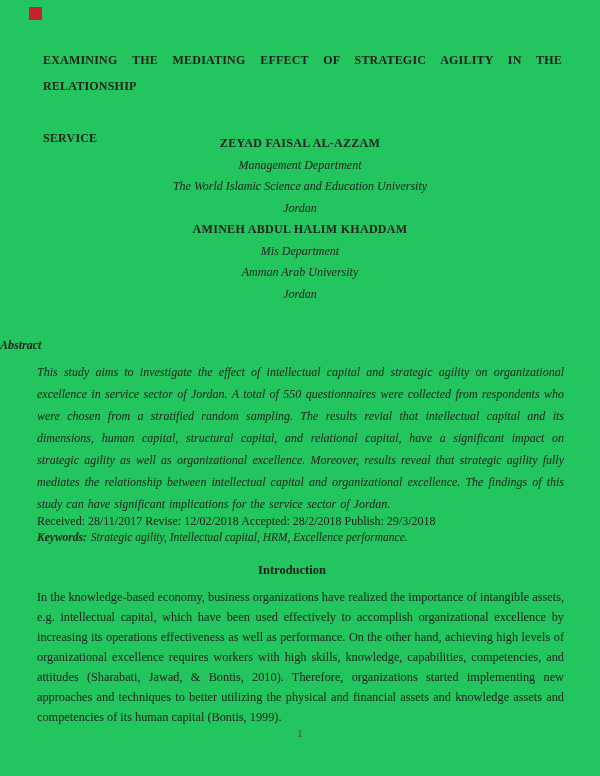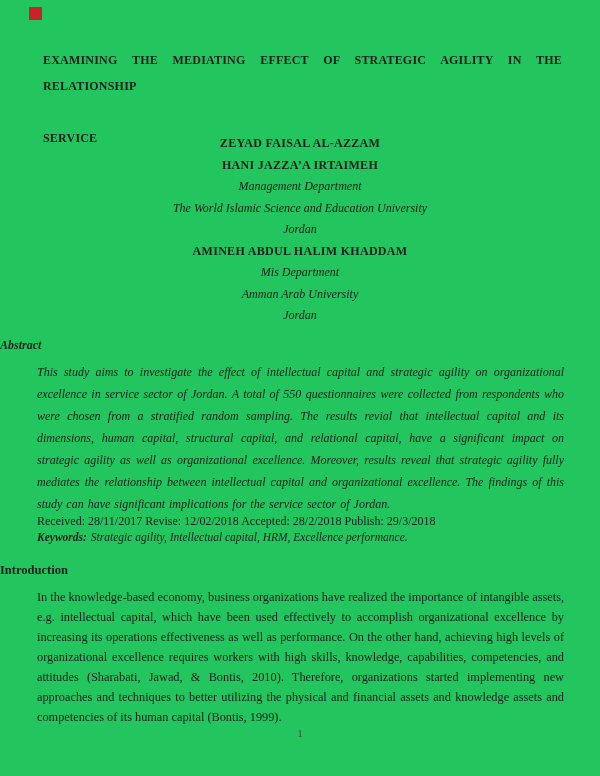--- a/index.html
+++ b/index.html
@@ -42,21 +42,21 @@
     position:absolute;left:37px;right:36px;top:490px;
     font-size:11.5px;font-style:italic;line-height:16px;margin-top:39px;
   }
   .kw-label{font-weight:bold;margin-right:4px;}
   .dates{
     position:absolute;left:37px;right:36px;top:513px;
     font-size:12px;line-height:16px;font-style:normal;
   }
   .intro-head{
     position:absolute;left:0;right:16px;top:562px;
-    text-align:left;font-weight:bold;font-size:12.5px;line-height:16px;
+    text-align:center;font-weight:bold;font-size:12.5px;line-height:16px;
   }
   .intro{
     position:absolute;left:37px;right:36px;top:587px;
     font-size:12.3px;line-height:20px;text-align:justify;
   }
   .page-number{
     position:absolute;left:0;right:0;top:726px;
     text-align:center;font-size:11px;line-height:14px;color:#4a4a4a;
   }
 </style>
@@ -67,21 +67,20 @@
 
   <div class="marker" style="background: rgb(200, 35, 44);"></div>
 
   <div class="title">
     <div class="jline">EXAMINING THE MEDIATING EFFECT OF STRATEGIC AGILITY IN THE RELATIONSHIP</div>
     <div>SERVICE</div>
   </div>
 
   <div class="byline">
     <div class="author-name">ZEYAD FAISAL AL-AZZAM</div>
-    <div class="author-name">HANI JAZZA’A IRTAIMEH</div>
     <div class="affil">Management Department</div>
     <div class="affil">The World Islamic Science and Education University</div>
     <div class="affil">Jordan</div>
     <div class="author-name">AMINEH ABDUL HALIM KHADDAM</div>
     <div class="affil">Mis Department</div>
     <div class="affil">Amman Arab University</div>
     <div class="affil">Jordan</div>
   </div>
 
   <div class="abs-head">Abstract</div>

